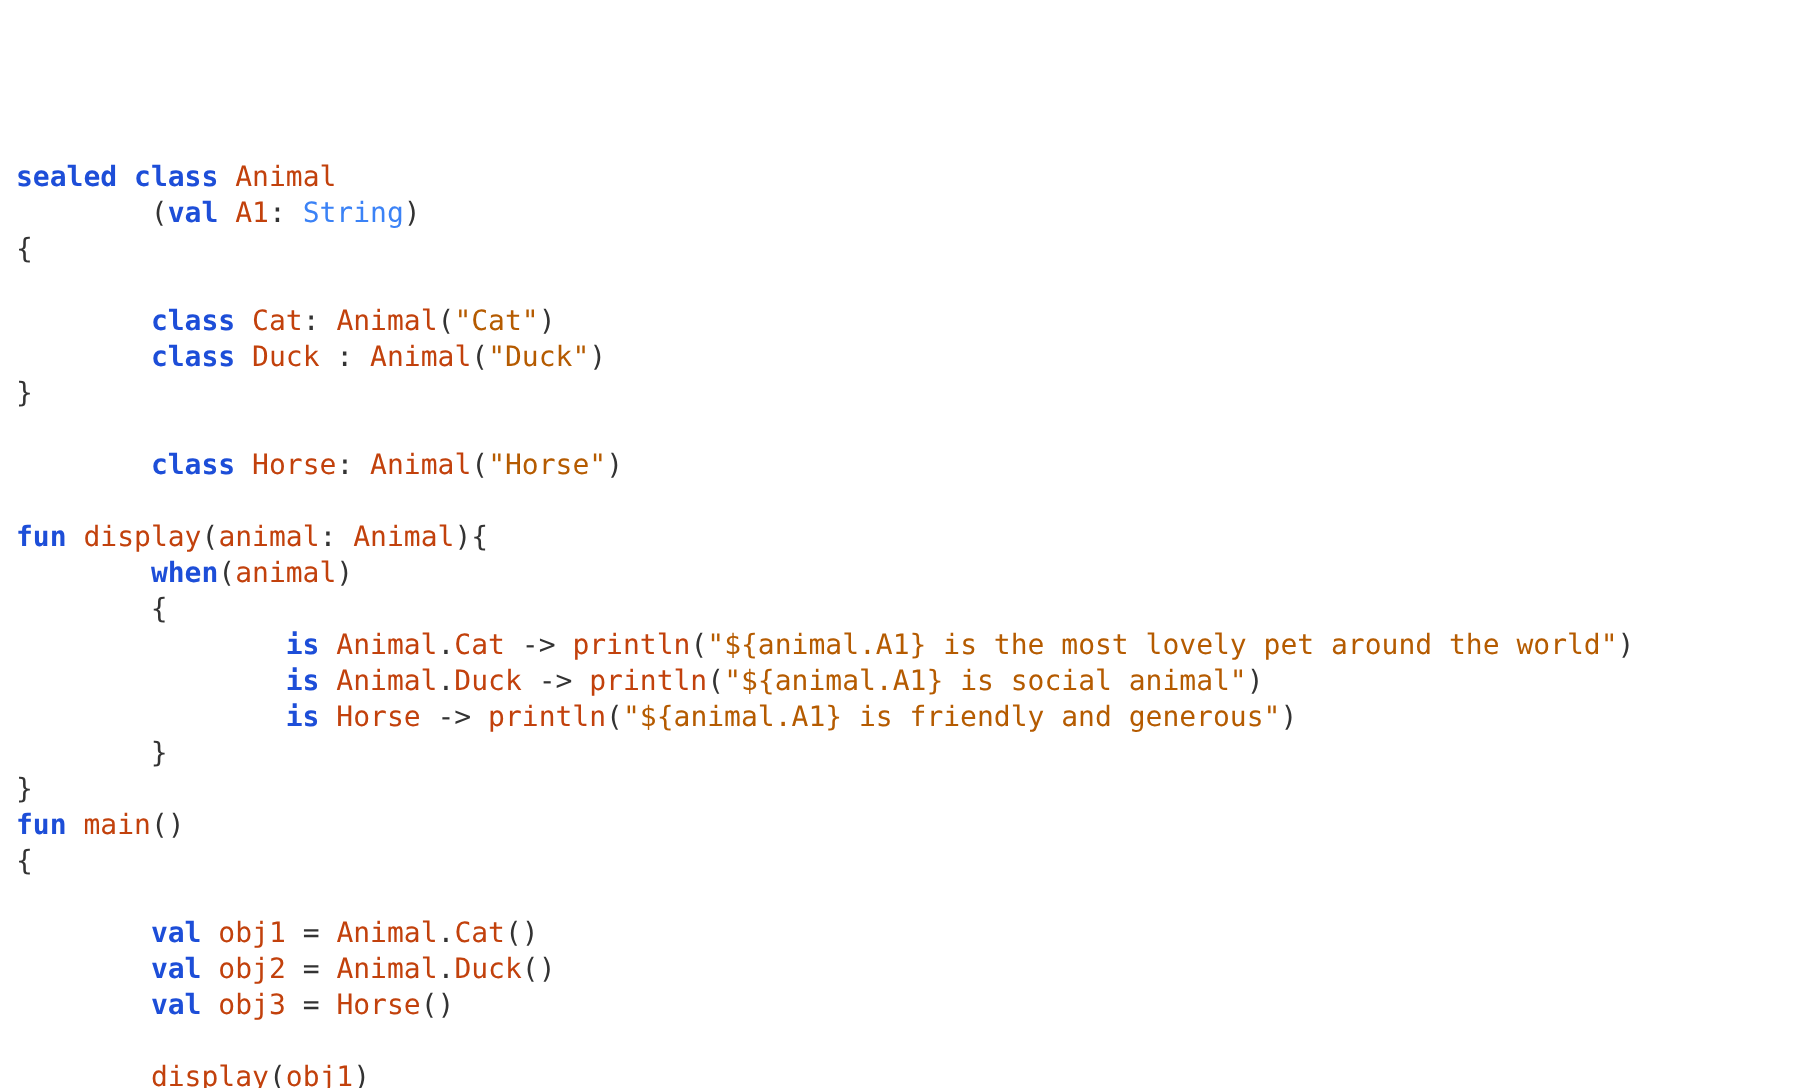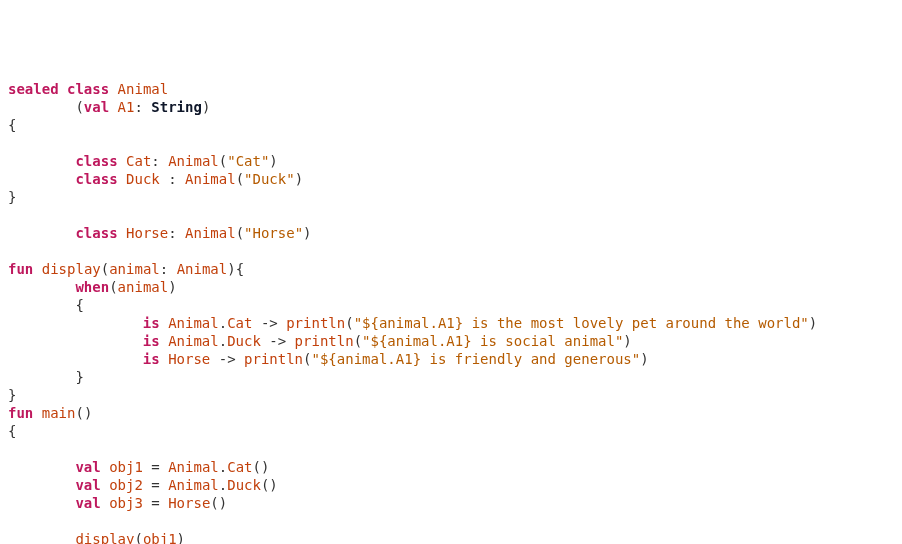--- a/index.html
+++ b/index.html
@@ -5,22 +5,22 @@
   body {
     margin: 0;
     padding: 8px;
     background: #ffffff;
     font-family: "Consolas", "Menlo", "DejaVu Sans Mono", monospace;
     font-size: 14px;
     line-height: 18px;
     color: #333333;
     white-space: pre;
   }
-  .kw   { color: #be185d; font-weight: bold; }   
-  .type { color: #0f172a; font-weight: bold; }                       
+  .kw   { color: #1d4ed8; font-weight: bold; }   
+  .type { color: #3b82f6; }                       
   .fn   { color: #c2410c; }                       
   .str  { color: #b55b00; }                       
   .pun  { color: #333333; }                       
   .line { display: block; min-height: 18px; }
 </style>
 </head>
 <body>
 
 
 

